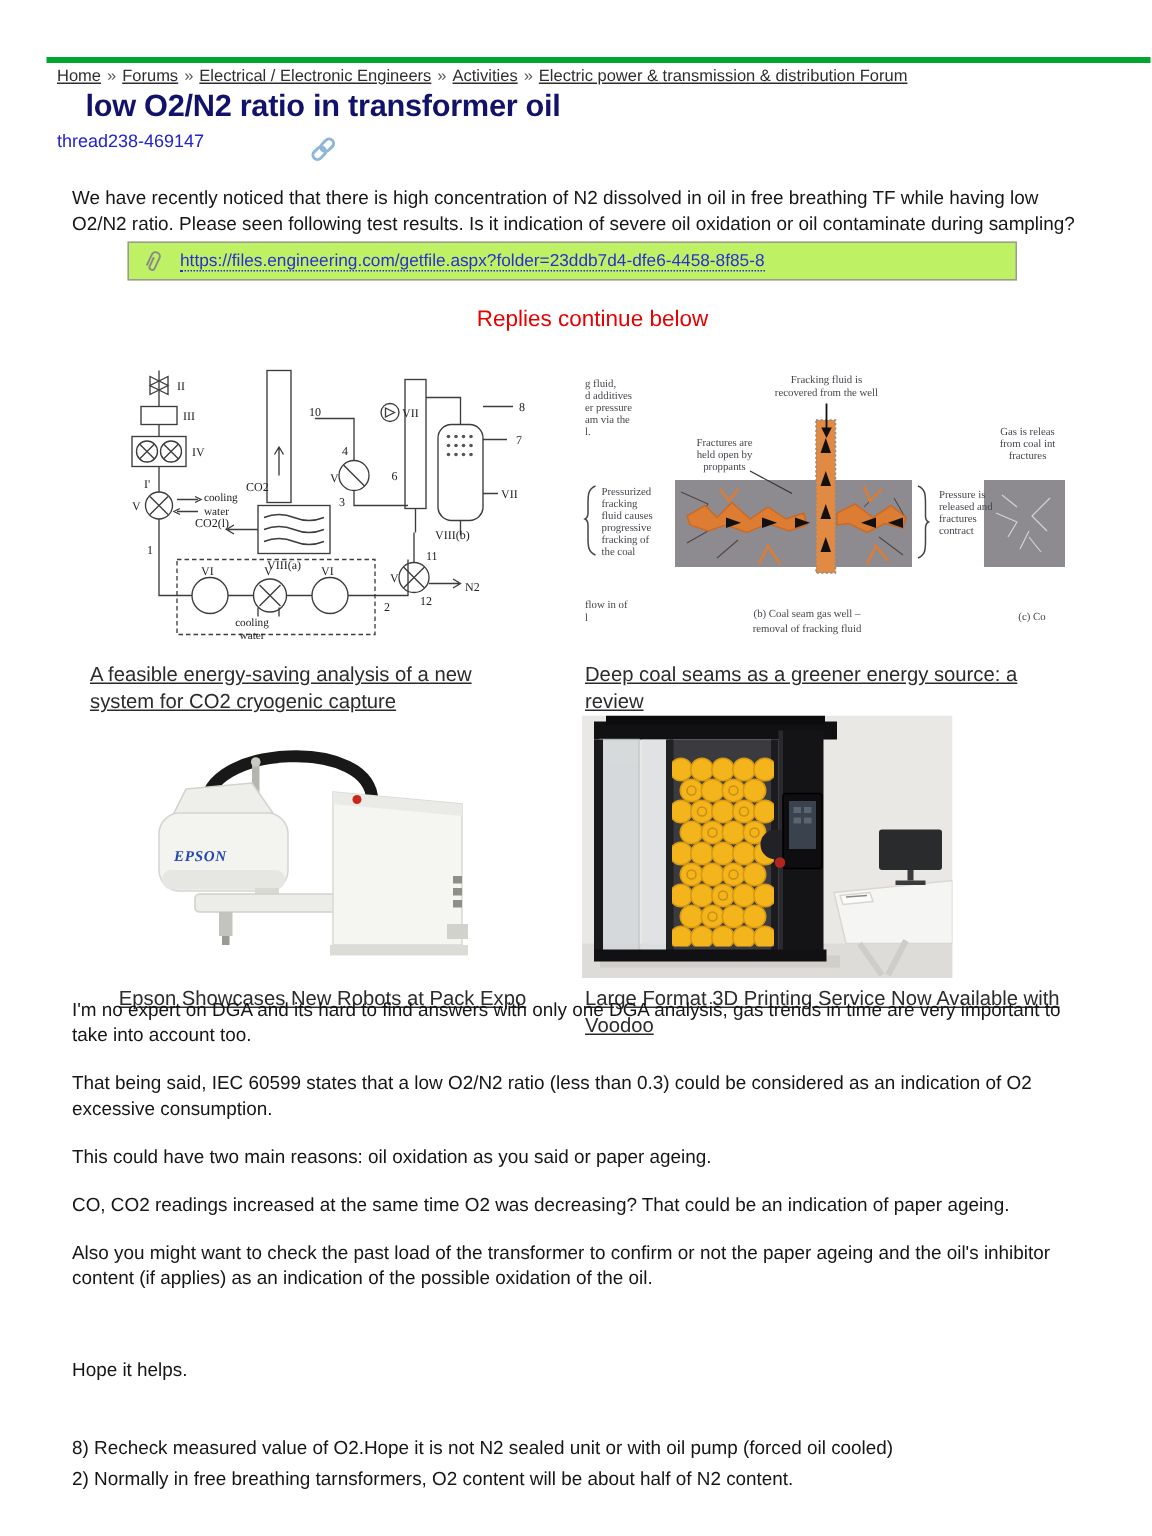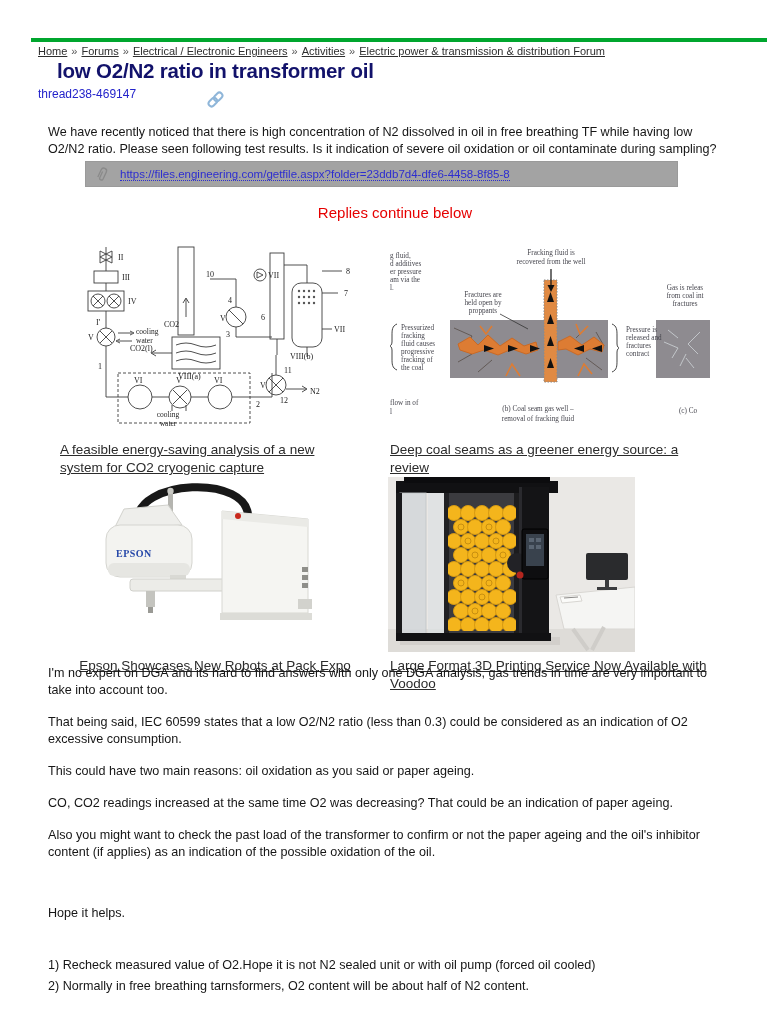--- a/index.html
+++ b/index.html
@@ -8,21 +8,21 @@
     font-family:"Liberation Sans",sans-serif;color:#1f1f1f;
   }
   .green-bar{position:absolute;top:38px;left:31px;width:736px;height:4px;background:#00a62e;}
   .breadcrumb{position:absolute;top:45px;left:38px;font-size:11px;color:#2e2e2e;white-space:nowrap;}
   .breadcrumb a{color:#2e2e2e;text-decoration:underline;cursor:pointer;}
   .breadcrumb .sep{color:#555;margin:0 4px;text-decoration:none;}
   .title-row{position:absolute;top:59px;left:57px;display:flex;align-items:center;gap:7px;flex-direction:column;}
   .title{font-size:20.5px;font-weight:bold;color:#12126b;letter-spacing:-0.2px;}
   .thread-link{position:absolute;top:87px;left:38px;font-size:12px;color:#2323cb;cursor:pointer;}
   .post-body{position:absolute;top:124px;left:48px;width:676px;font-size:12.6px;line-height:17px;color:#161616;}
-  .attachment{position:absolute;top:161px;left:85px;width:593px;height:26px;border:1px solid #9a9a9a;background:#a3a3a3;display:flex;align-items:center;gap:10px;padding:0 0 0 9px;box-sizing:border-box;}
+  .attachment{position:absolute;top:161px;left:85px;width:593px;height:26px;border:1px solid #9a9a9a;background:#bef264;display:flex;align-items:center;gap:10px;padding:0 0 0 9px;box-sizing:border-box;}
   .attachment a{font-size:11.5px;color:#2d2dd0;text-decoration:none;border-bottom:1px dotted #2d2dd0;cursor:pointer;}
   .replies-notice{position:absolute;top:204px;left:0;width:768px;text-align:center;font-size:15px;color:#e60000;padding-left:11px;}
   .promo-img{position:absolute;cursor:pointer;}
   .promo-cap{position:absolute;font-size:13.5px;line-height:1.34;}
   .promo-cap a{color:#2b2b2b;text-decoration:underline;cursor:pointer;}
   .reply{position:absolute;top:665px;left:48px;width:678px;font-size:12.6px;line-height:17px;color:#161616;}
   .reply p{margin:0 0 15px 0;}
   .reply p.mb-big{margin-bottom:33px;margin-top:44px;}
   .reply-list div{line-height:21px;}
   svg text{font-family:"Liberation Serif",serif;}
@@ -224,21 +224,21 @@
 </svg>
 </div>
 
 <div class="promo-cap" style="left:60px;top:441px;width:300px;">
   <a>A feasible energy-saving analysis of a new system for CO2 cryogenic capture</a>
 </div>
 <div class="promo-cap" style="left:390px;top:441px;width:320px;">
   <a>Deep coal seams as a greener energy source: a review</a>
 </div>
 
-<div class="promo-img" style="left:72px;top:467px;">
+<div class="promo-img" style="left:72px;top:484px;font-style:italic;">
 <svg width="272" height="158" viewBox="0 0 272 158">
   <g>
     <path d="M66,56 C60,12 180,6 176,52" fill="none" stroke="#181818" stroke-width="8" stroke-linecap="round"></path>
   </g>
   <g>
     <rect x="96" y="24" width="5" height="44" fill="#b5b5b0"></rect>
     <circle cx="98.5" cy="24" r="3.2" fill="#c9c9c4"></circle>
     <path d="M52,42 L96,38 L110,58 L42,62 Z" fill="#eeeeeb" stroke="#d2d2cd"></path>
     <rect x="34" y="58" width="86" height="52" rx="14" fill="#f3f3f0" stroke="#d5d5d0"></rect>
     <rect x="36" y="96" width="82" height="13" rx="6" fill="#e6e6e2"></rect>
@@ -371,16 +371,16 @@
 </div>
 
 <div class="reply">
   <p>I'm no expert on DGA and its hard to find answers with only one DGA analysis, gas trends in time are very important to take into account too.</p>
   <p>That being said, IEC 60599 states that a low O2/N2 ratio (less than 0.3) could be considered as an indication of O2 excessive consumption.</p>
   <p>This could have two main reasons: oil oxidation as you said or paper ageing.</p>
   <p>CO, CO2 readings increased at the same time O2 was decreasing? That could be an indication of paper ageing.</p>
   <p>Also you might want to check the past load of the transformer to confirm or not the paper ageing and the oil's inhibitor content (if applies) as an indication of the possible oxidation of the oil.</p>
   <p class="mb-big">Hope it helps.</p>
   <div class="reply-list">
-    <div>1) Recheck measured value of O2.Hope it is not N2 sealed unit or with oil pump (forced oil cooled)</div>
+    <div>8) Recheck measured value of O2.Hope it is not N2 sealed unit or with oil pump (forced oil cooled)</div>
     <div>2) Normally in free breathing tarnsformers, O2 content will be about half of N2 content.</div>
   </div>
 </div>
 
 </body></html>

